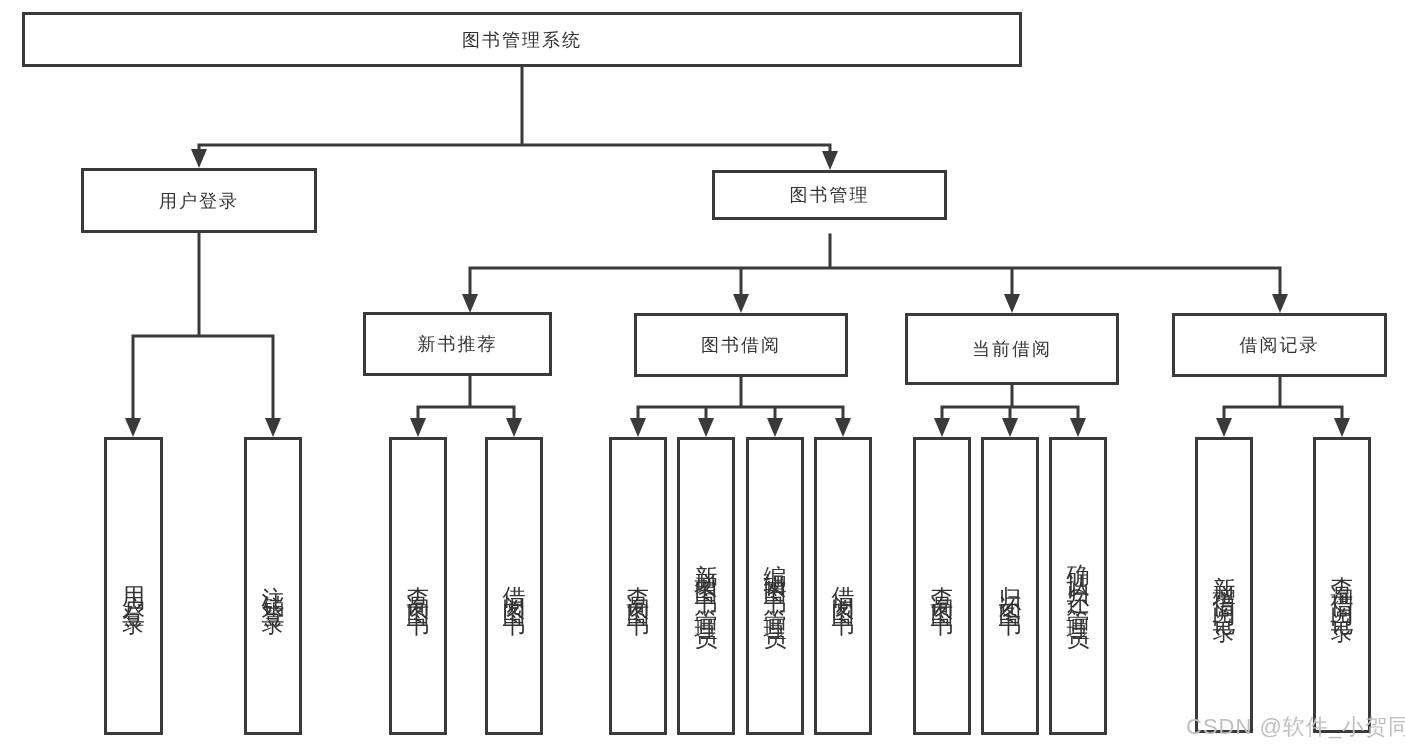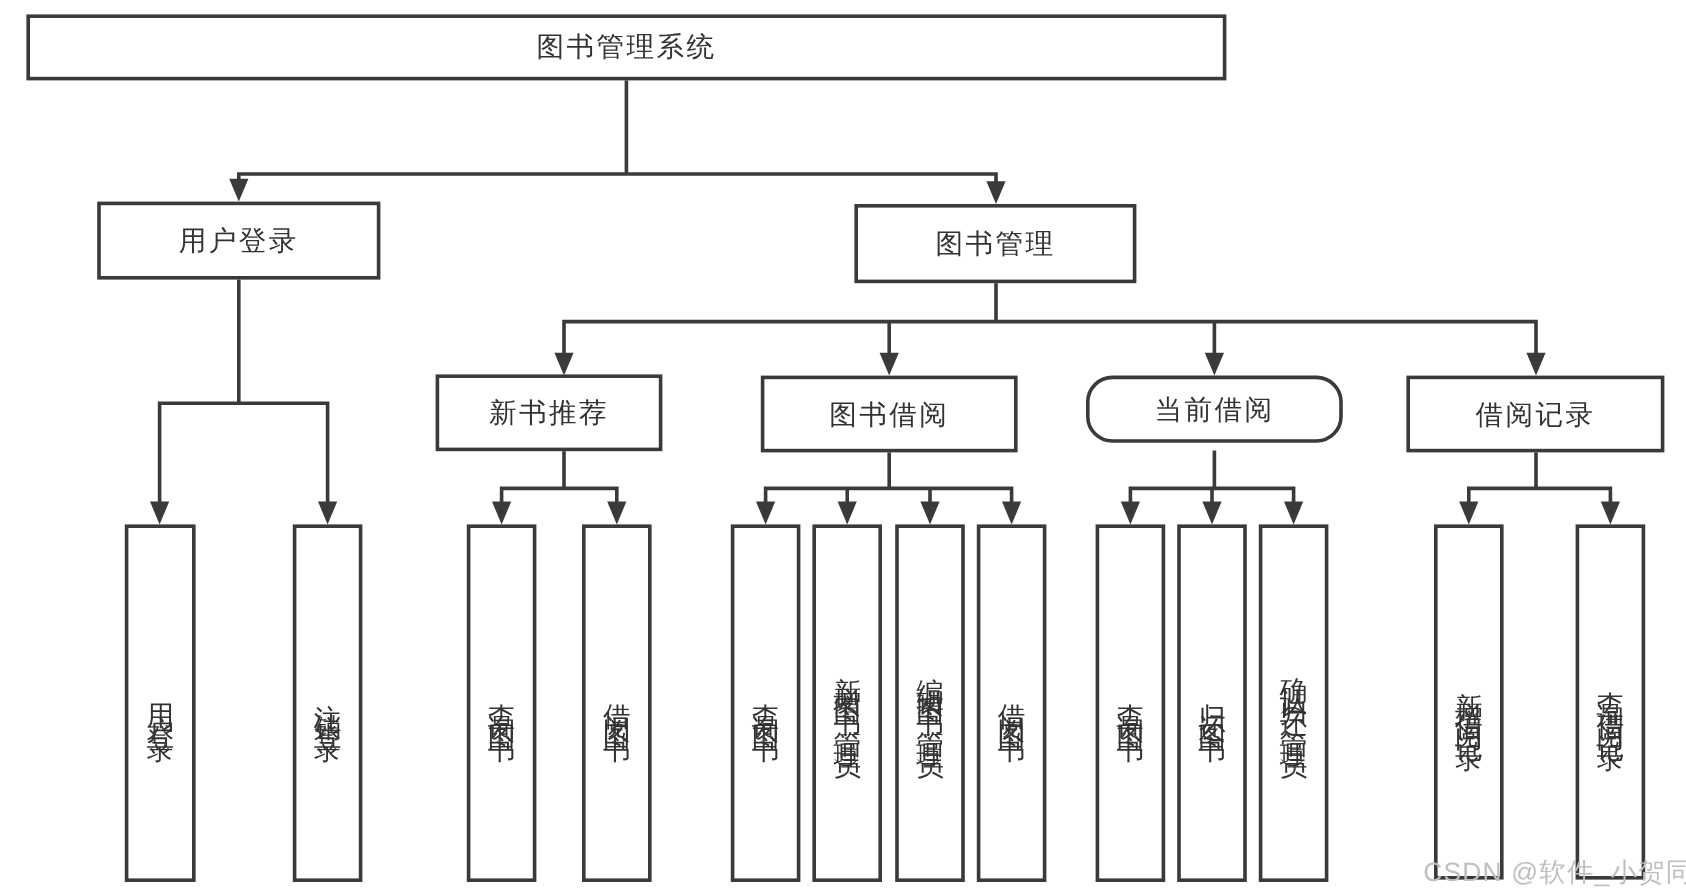--- a/index.html
+++ b/index.html
@@ -22,21 +22,21 @@
     box-sizing: border-box;
     border: 3px solid #3a3a3a;
     background: #ffffff;
     display: flex;
     align-items: center;
     justify-content: center;
     color: #333333;
     z-index: 2;
   }
   .h-label {
-    font-size: 23px;
+    font-size: 18px;
     letter-spacing: 2px;
     white-space: nowrap;
     color: #333333;
   }
   .v-label {
     writing-mode: vertical-rl;
     text-orientation: mixed;
     font-size: 23px;
     line-height: 1;
     letter-spacing: 9px;
@@ -91,31 +91,31 @@
     </g>
   </svg>
 
   <div class="box" style="left:22px; top:12px; width:1000px; height:55px;">
     <span class="h-label">图书管理系统</span>
   </div>
 
   <div class="box" style="left:81px; top:168px; width:236px; height:65px;">
     <span class="h-label">用户登录</span>
   </div>
-  <div class="box" style="left:712px; top:170px; width:235px; height:66px;">
+  <div class="box" style="left:712px; top:170px; width:235px; height:50px;">
     <span class="h-label">图书管理</span>
   </div>
 
   <div class="box" style="left:363px; top:312px; width:189px; height:64px;">
     <span class="h-label">新书推荐</span>
   </div>
   <div class="box" style="left:634px; top:313px; width:214px; height:64px;">
     <span class="h-label">图书借阅</span>
   </div>
-  <div class="box" style="left:905px; top:313px; width:214px; height:56px;border-radius:22px;">
+  <div class="box" style="left:905px; top:313px; width:214px; height:72px;">
     <span class="h-label">当前借阅</span>
   </div>
   <div class="box" style="left:1172px; top:313px; width:215px; height:64px;">
     <span class="h-label">借阅记录</span>
   </div>
 
   <div class="box" style="left:104px; top:437px; width:59px; height:298px;">
     <span class="v-label">用户登录</span>
   </div>
   <div class="box" style="left:244px; top:437px; width:58px; height:298px;">

